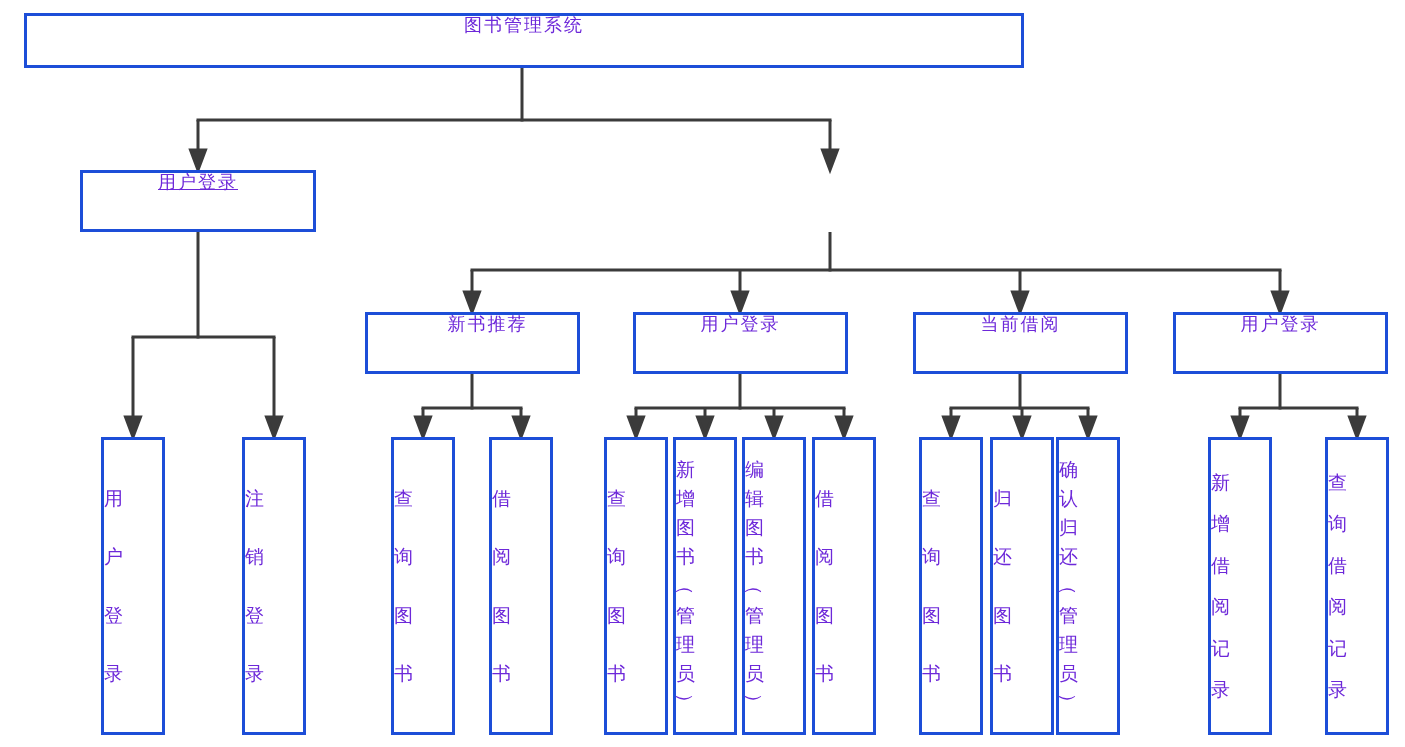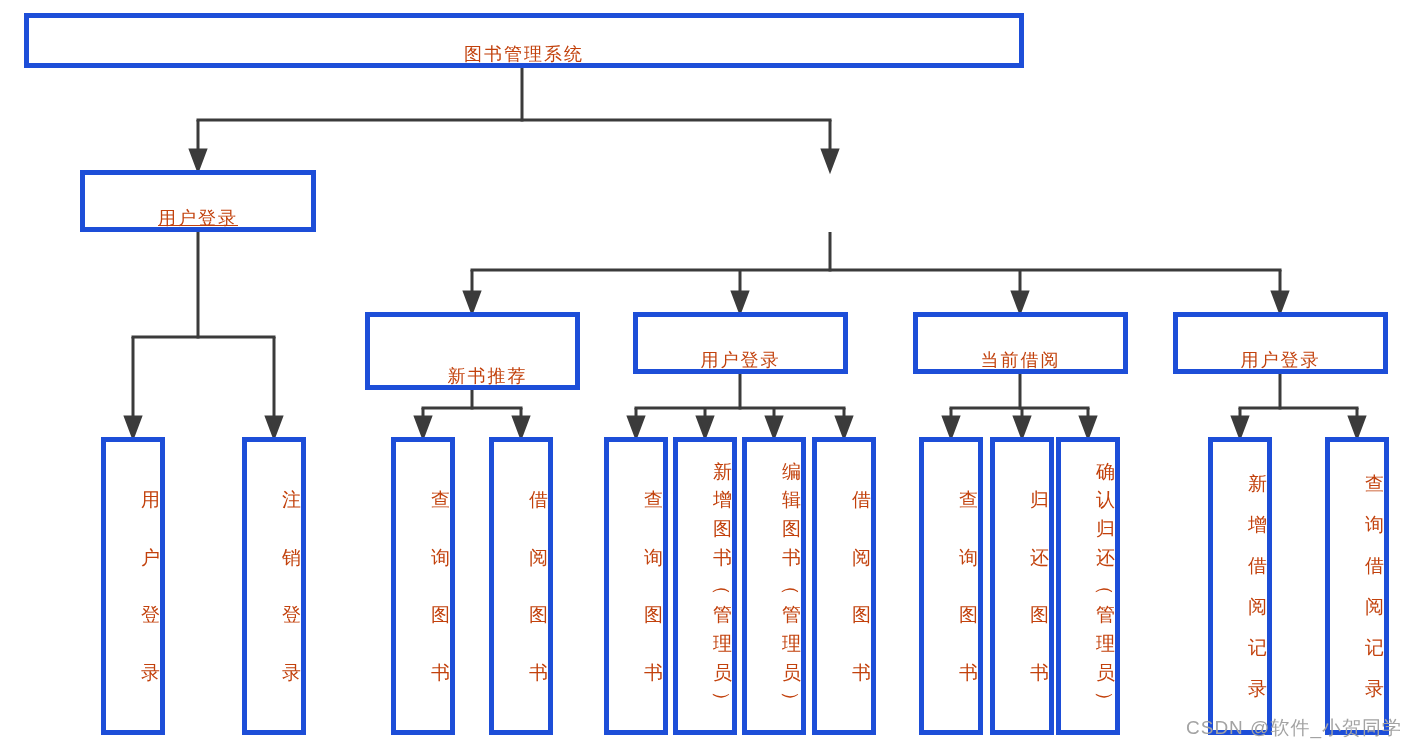--- a/index.html
+++ b/index.html
@@ -3,22 +3,22 @@
 <meta charset="utf-8">
 <style>
   html,body{margin:0;padding:0;background:#ffffff;}
   .stage{
     position:relative;width:1405px;height:747px;background:#ffffff;overflow:hidden;
     font-family:"Liberation Sans","DejaVu Sans",sans-serif;
   }
   svg.connectors{position:absolute;left:0;top:0;width:1405px;height:747px;z-index:1;}
   .node{
     position:absolute;box-sizing:border-box;background:#ffffff;
-    border:5px solid #1d4ed8;color:#c2410c;z-index:2;
-    display:flex;align-items:flex-end;justify-content:center;
+    border:3px solid #1d4ed8;color:#6d28d9;z-index:2;
+    display:flex;align-items:flex-start;justify-content:center;
     font-size:18px;letter-spacing:2px;line-height:1;
   }
   .leaf{
     flex-direction:column;justify-content:space-evenly;
     padding:10px 0;font-size:19px;letter-spacing:0;
   }
   .leaf span{line-height:1;display:block;}
   .leaf span.rot{transform:rotate(90deg);}
   .watermark{
     position:absolute;left:1186px;top:715px;z-index:6;
@@ -109,21 +109,21 @@
   </svg>
 
   <div class="node" style="left:24px;top:13px;width:1000px;height:55px;">
     <span>图书管理系统</span>
   </div>
 
   <div class="node" style="left:80px;top:170px;width:236px;height:62px;text-decoration:underline;">
     <span>用户登录</span>
   </div>
 
-  <div class="node" style="left:365px;top:312px;width:215px;height:78px;padding-left:30px;">
+  <div class="node" style="left:365px;top:312px;width:215px;height:62px;padding-left:30px;">
     <span>新书推荐</span>
   </div>
   <div class="node" style="left:633px;top:312px;width:215px;height:62px;">
     <span>用户登录</span>
   </div>
   <div class="node" style="left:913px;top:312px;width:215px;height:62px;">
     <span>当前借阅</span>
   </div>
   <div class="node" style="left:1173px;top:312px;width:215px;height:62px;">
     <span>用户登录</span>
@@ -224,15 +224,14 @@
     </div>
   <div class="node leaf vlabel" style="left:1325px;top:437px;width:64px;height:298px;">
       <span>查</span>
       <span>询</span>
       <span>借</span>
       <span>阅</span>
       <span>记</span>
       <span>录</span>
     </div>
 
-  <div class="watermark">CSDN @软件_小贺同学</div>
 
 </div>
 
 </body></html>

